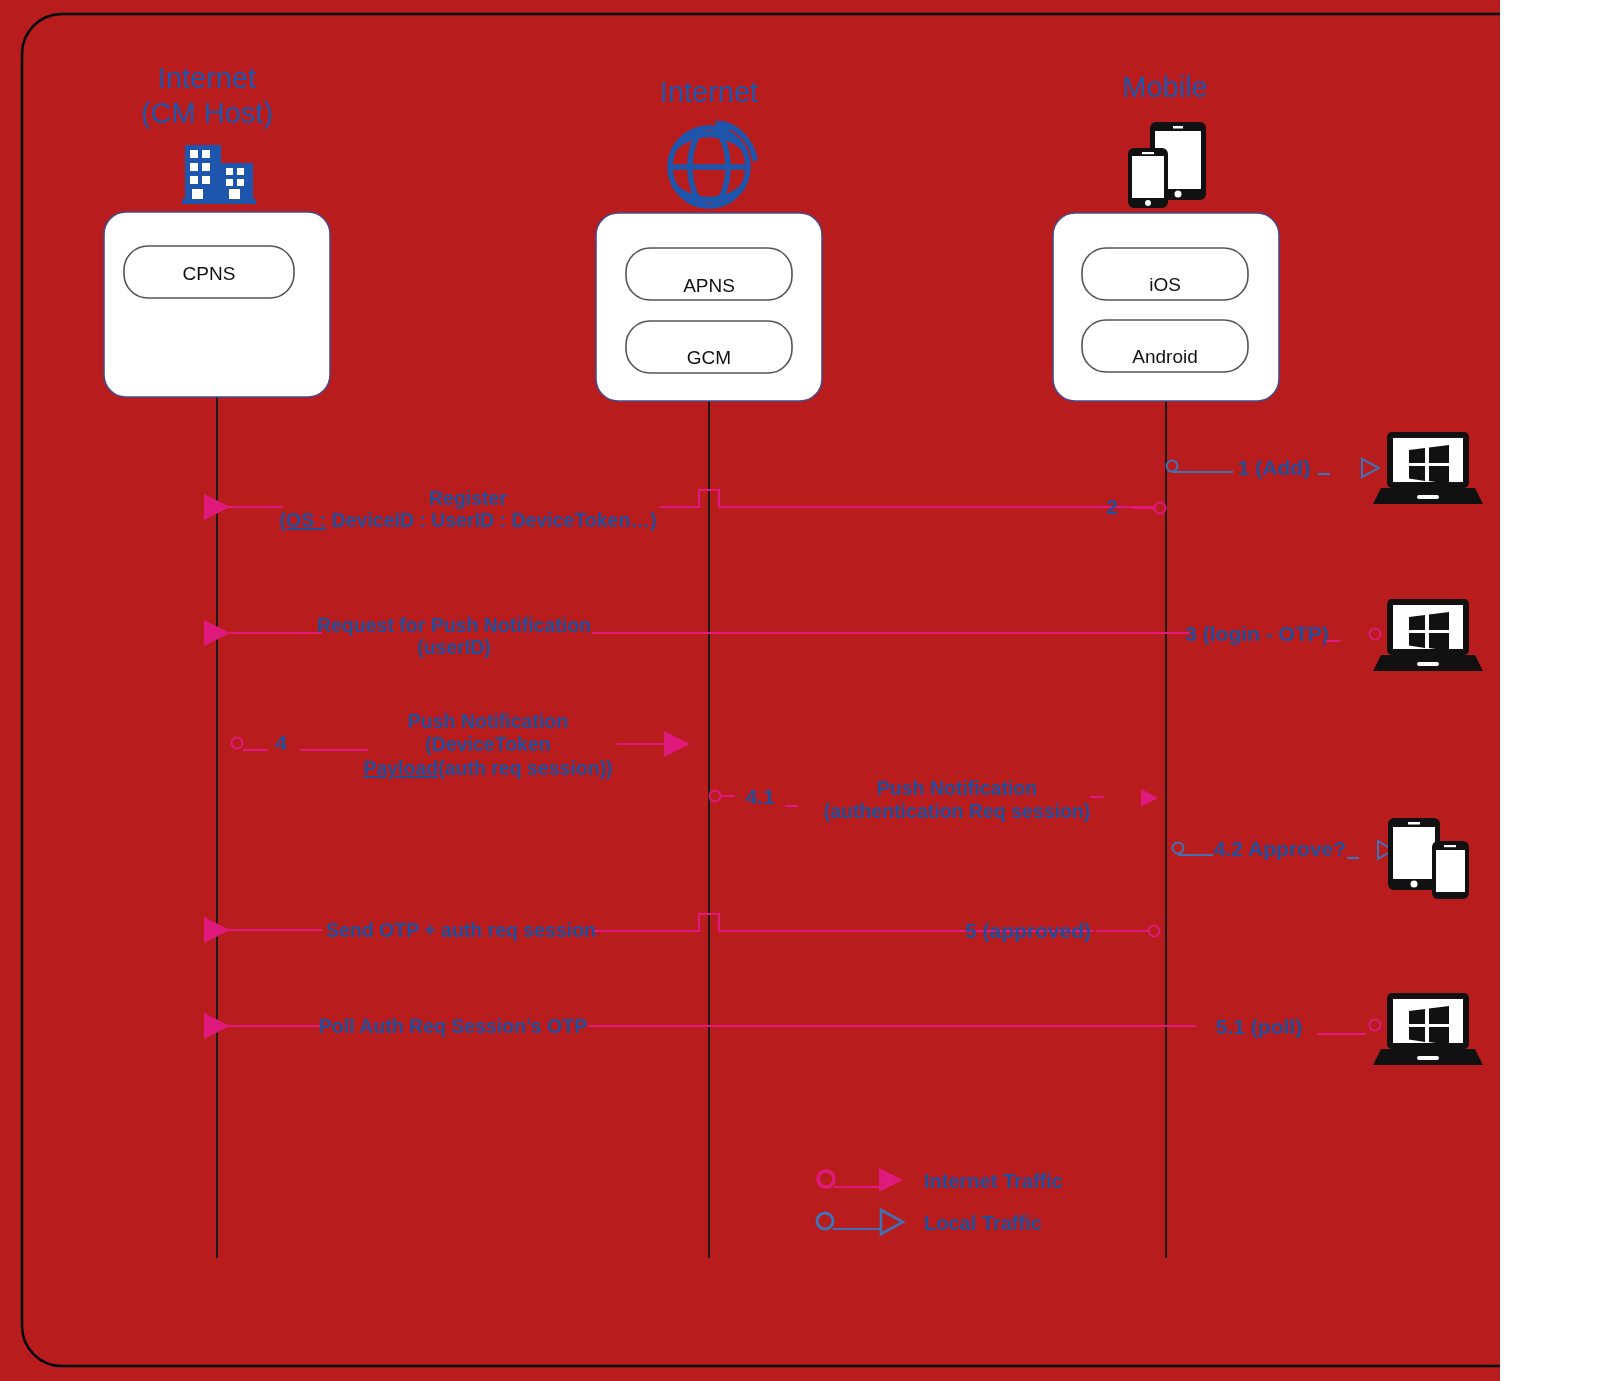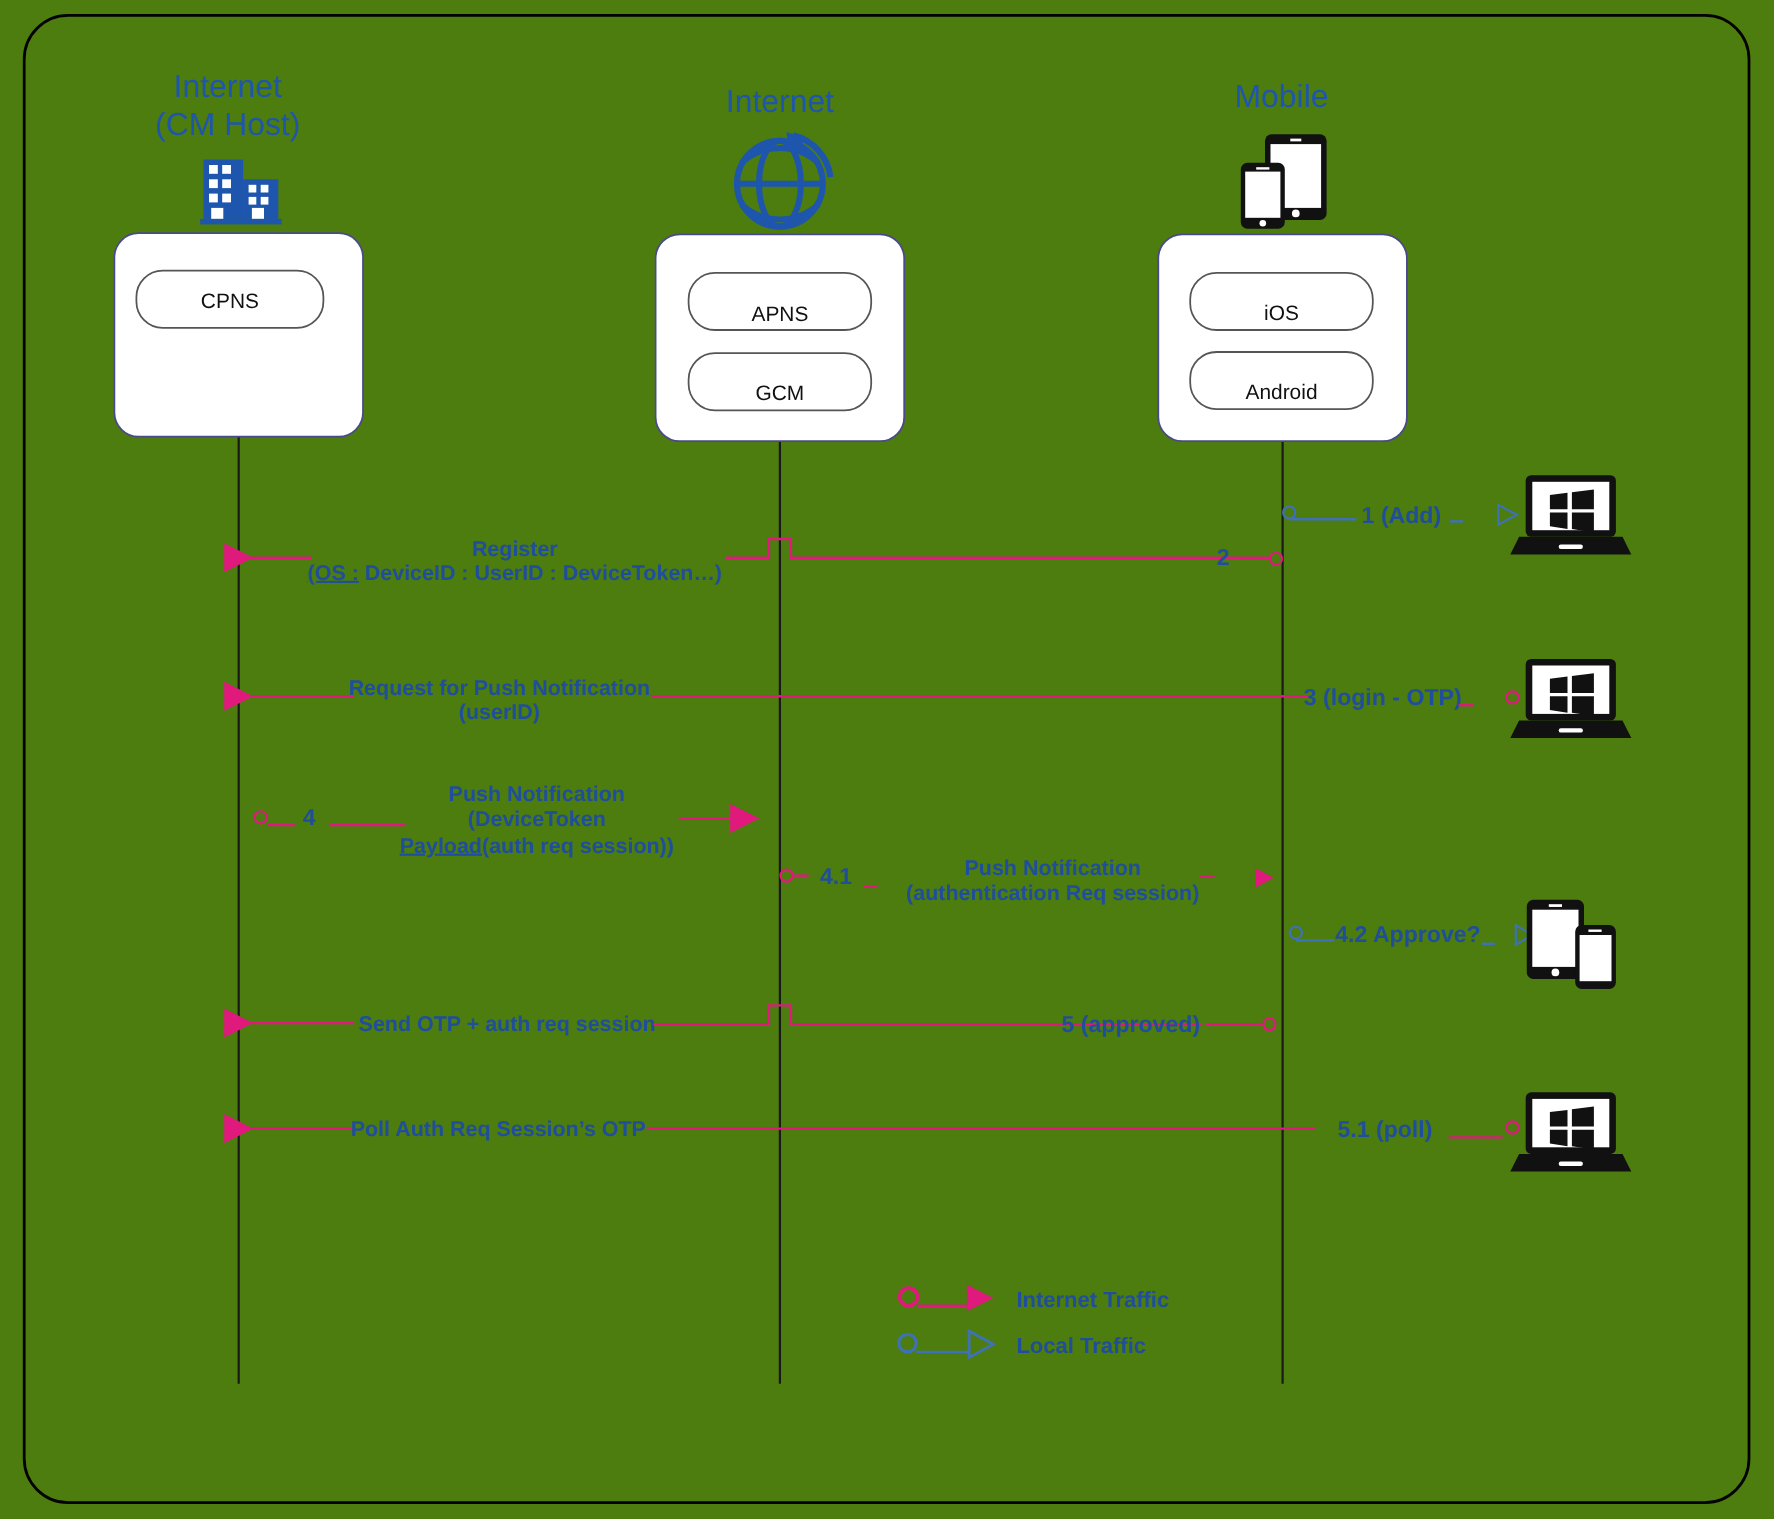--- a/index.html
+++ b/index.html
@@ -5,23 +5,23 @@
   html, body {
     margin: 0;
     padding: 0;
     background: #ffffff;
   }
   body {
     font-family: "Liberation Sans", sans-serif;
   }
   #canvas {
     position: relative;
-    width: 1613px;
+    width: 1500px;
     height: 1381px;
-    background: #4d7c0f;
+    background: #b91c1c;
     overflow: hidden;
   }
   svg.layer {
     position: absolute;
     top: 0;
     left: 0;
     width: 1613px;
     height: 1381px;
   }
   .frame {

